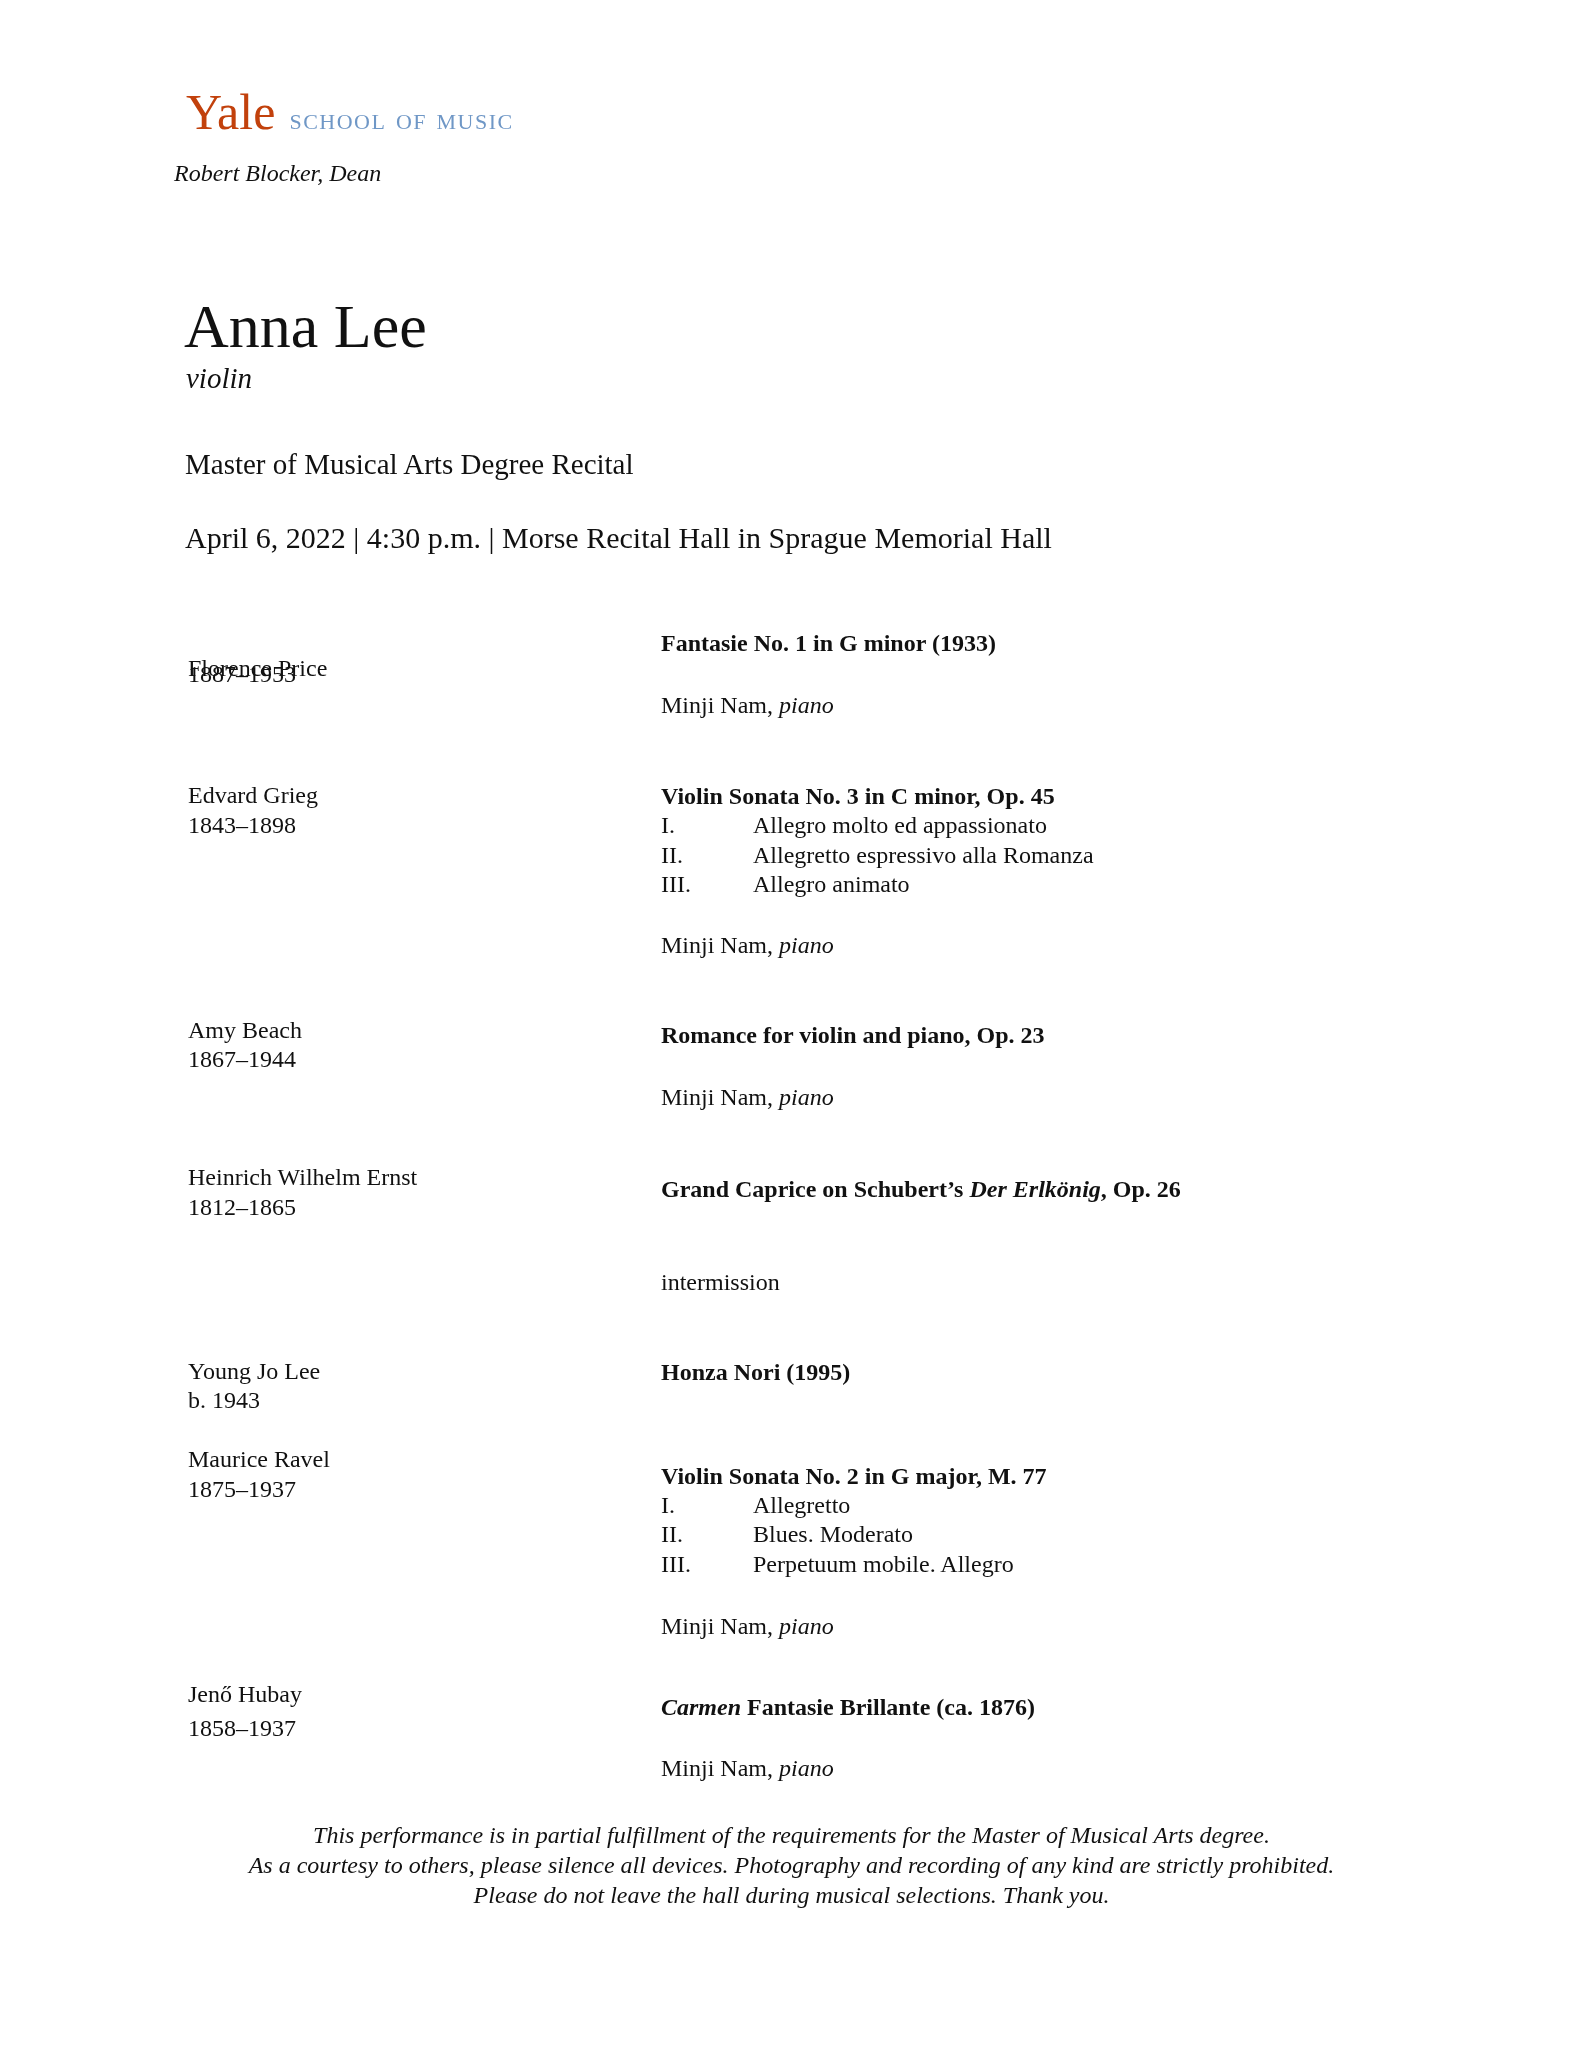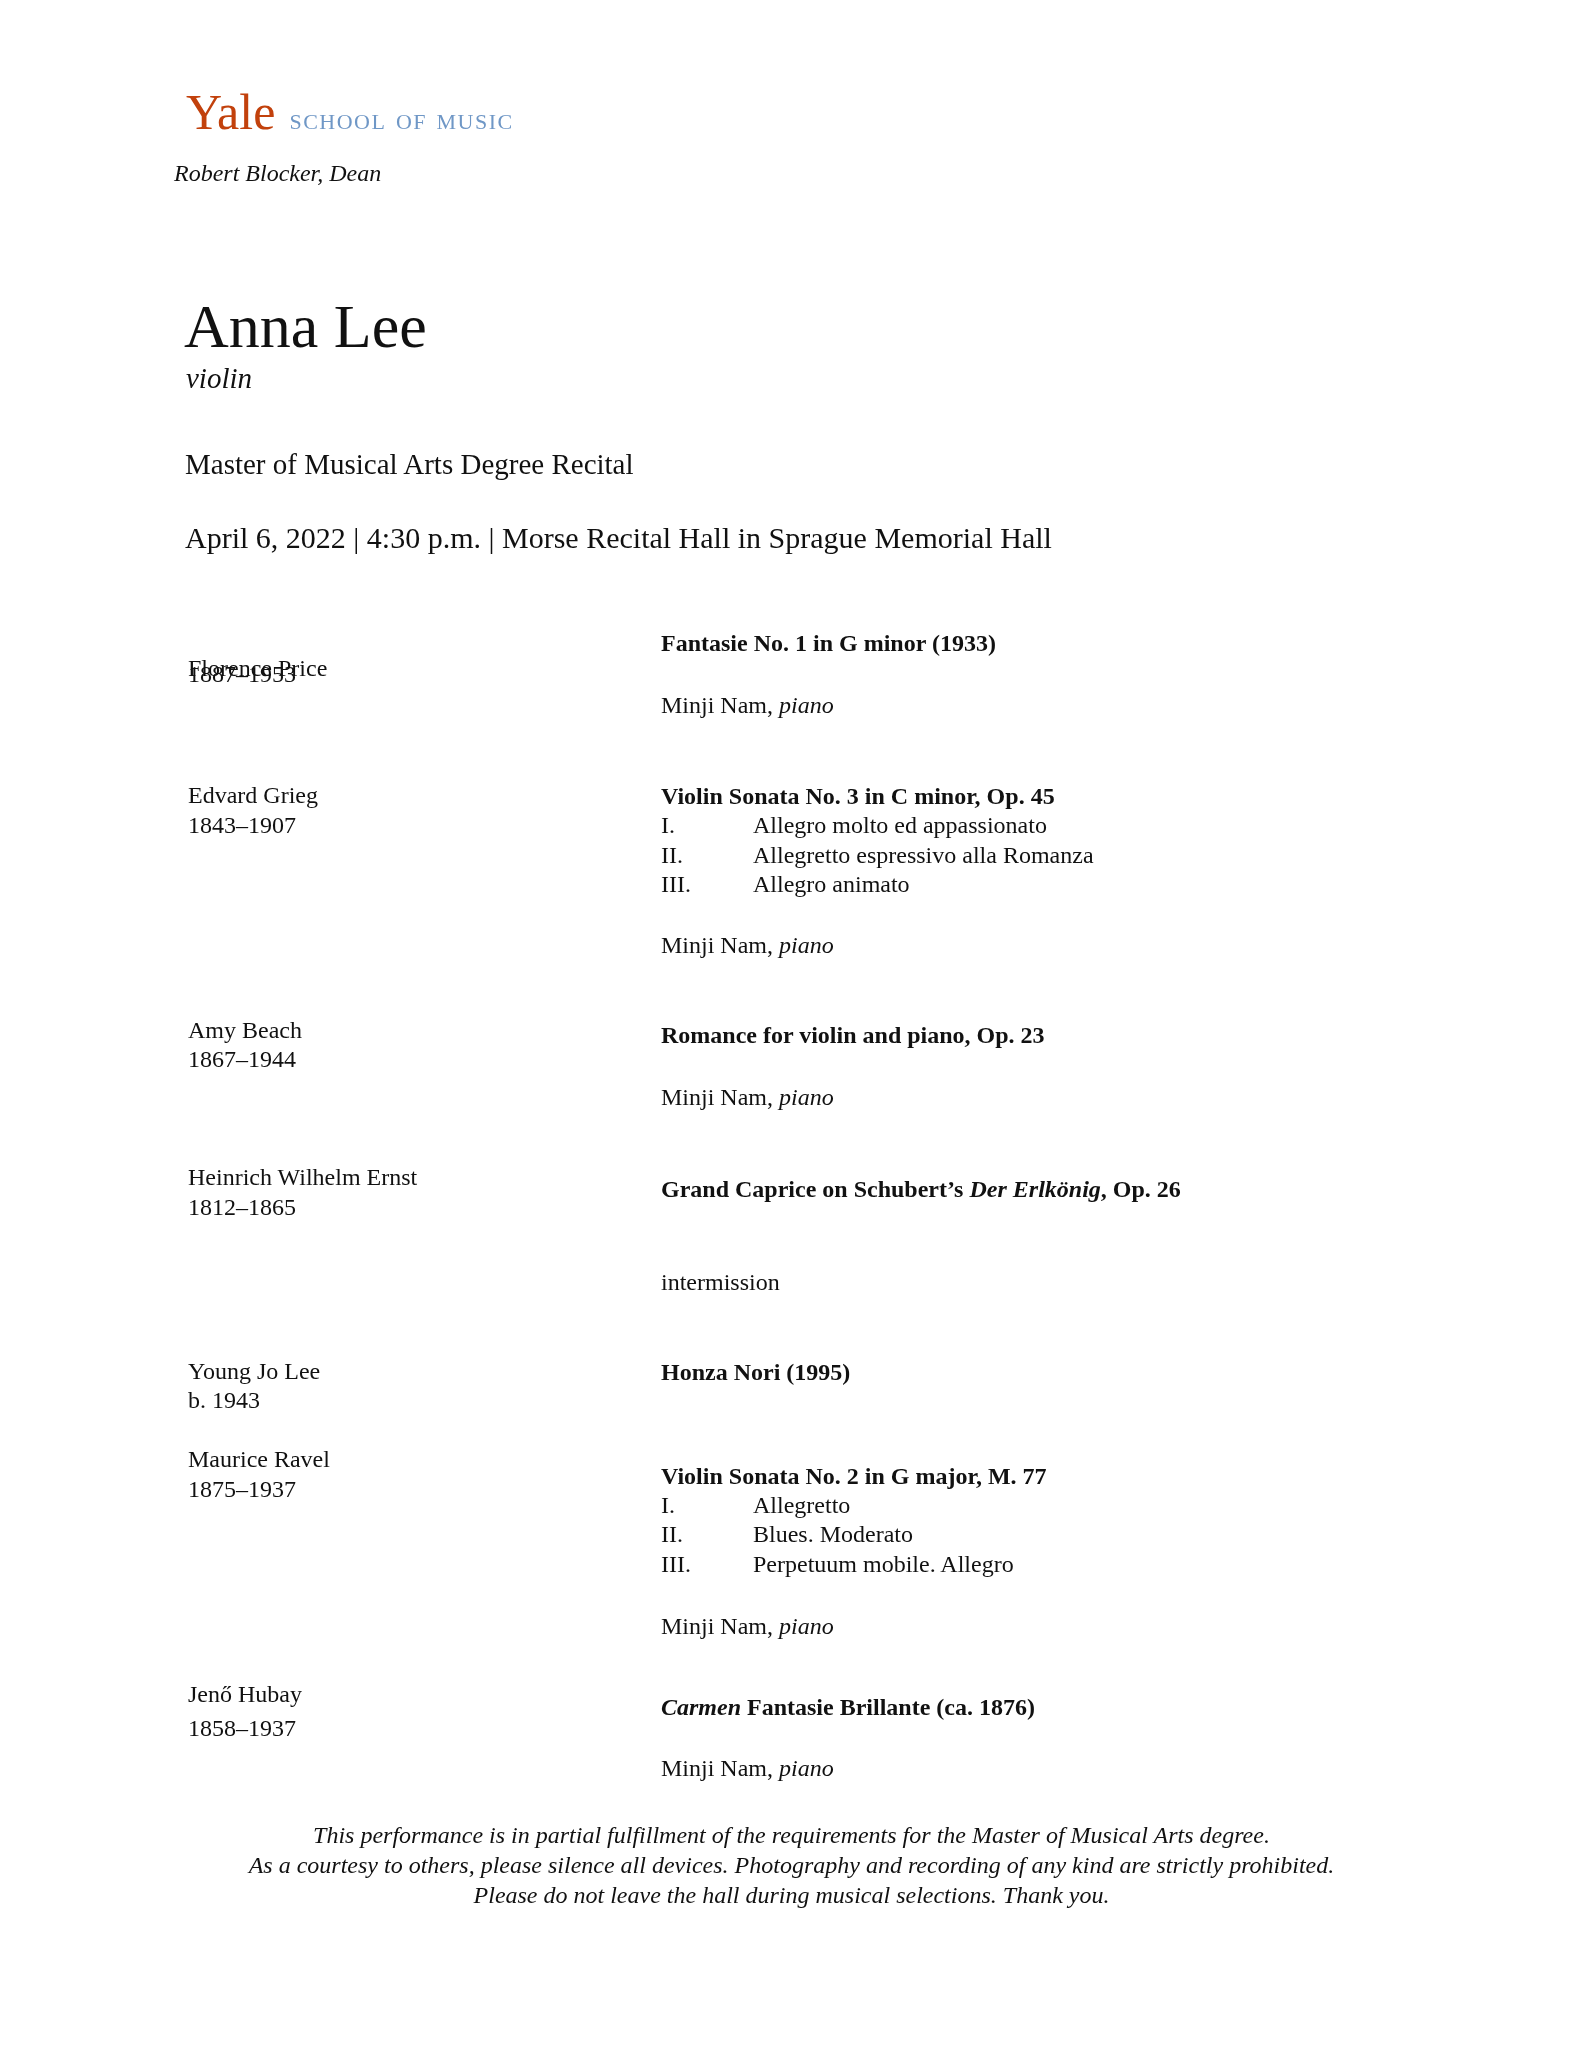--- a/index.html
+++ b/index.html
@@ -41,21 +41,21 @@
   <div class="abs comp" style="left:188px; top:631px;margin-top:25px;">Florence Price</div>
   <div class="abs comp" style="left:188px; top:662px;">1887–1953</div>
   <div class="abs title" style="left:661px; top:631px;">Fantasie No. 1 in G minor (1933)</div>
   <div class="abs perf" style="left:661px; top:693px;">
     <span>Minji Nam,</span> <i>piano</i>
   </div>
 </div>
 
 <div>
   <div class="abs comp" style="left:188px; top:783px;">Edvard Grieg</div>
-  <div class="abs comp" style="left:188px; top:813px;">1843–1907</div>
+  <div class="abs comp" style="left:188px; top:813px;">1843–1898</div>
   <div class="abs title" style="left:661px; top:784px;">Violin Sonata No. 3 in C minor, Op. 45</div>
   <div class="abs mv" style="left:661px; top:813px;"><span class="num">I.</span><span>Allegro molto ed appassionato</span></div>
   <div class="abs mv" style="left:661px; top:843px;"><span class="num">II.</span><span>Allegretto espressivo alla Romanza</span></div>
   <div class="abs mv" style="left:661px; top:872px;"><span class="num">III.</span><span>Allegro animato</span></div>
   <div class="abs perf" style="left:661px; top:933px;">
     <span>Minji Nam,</span> <i>piano</i>
   </div>
 </div>
 
 <div>

